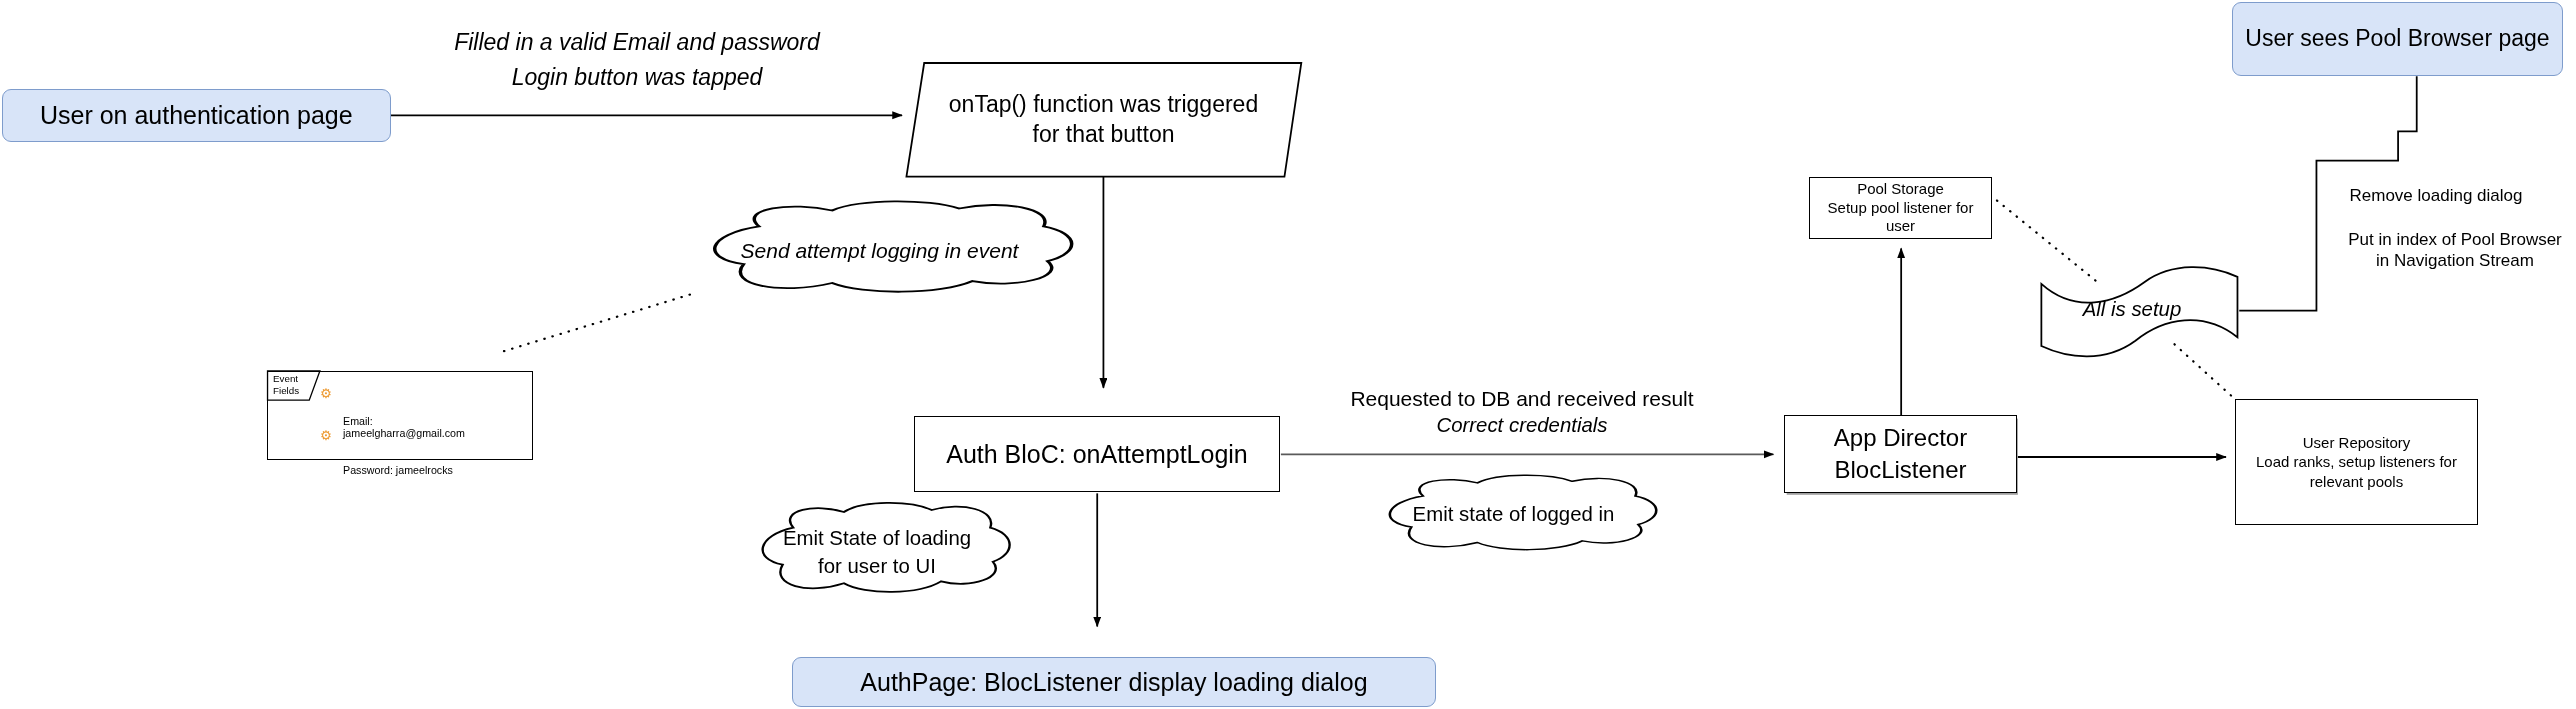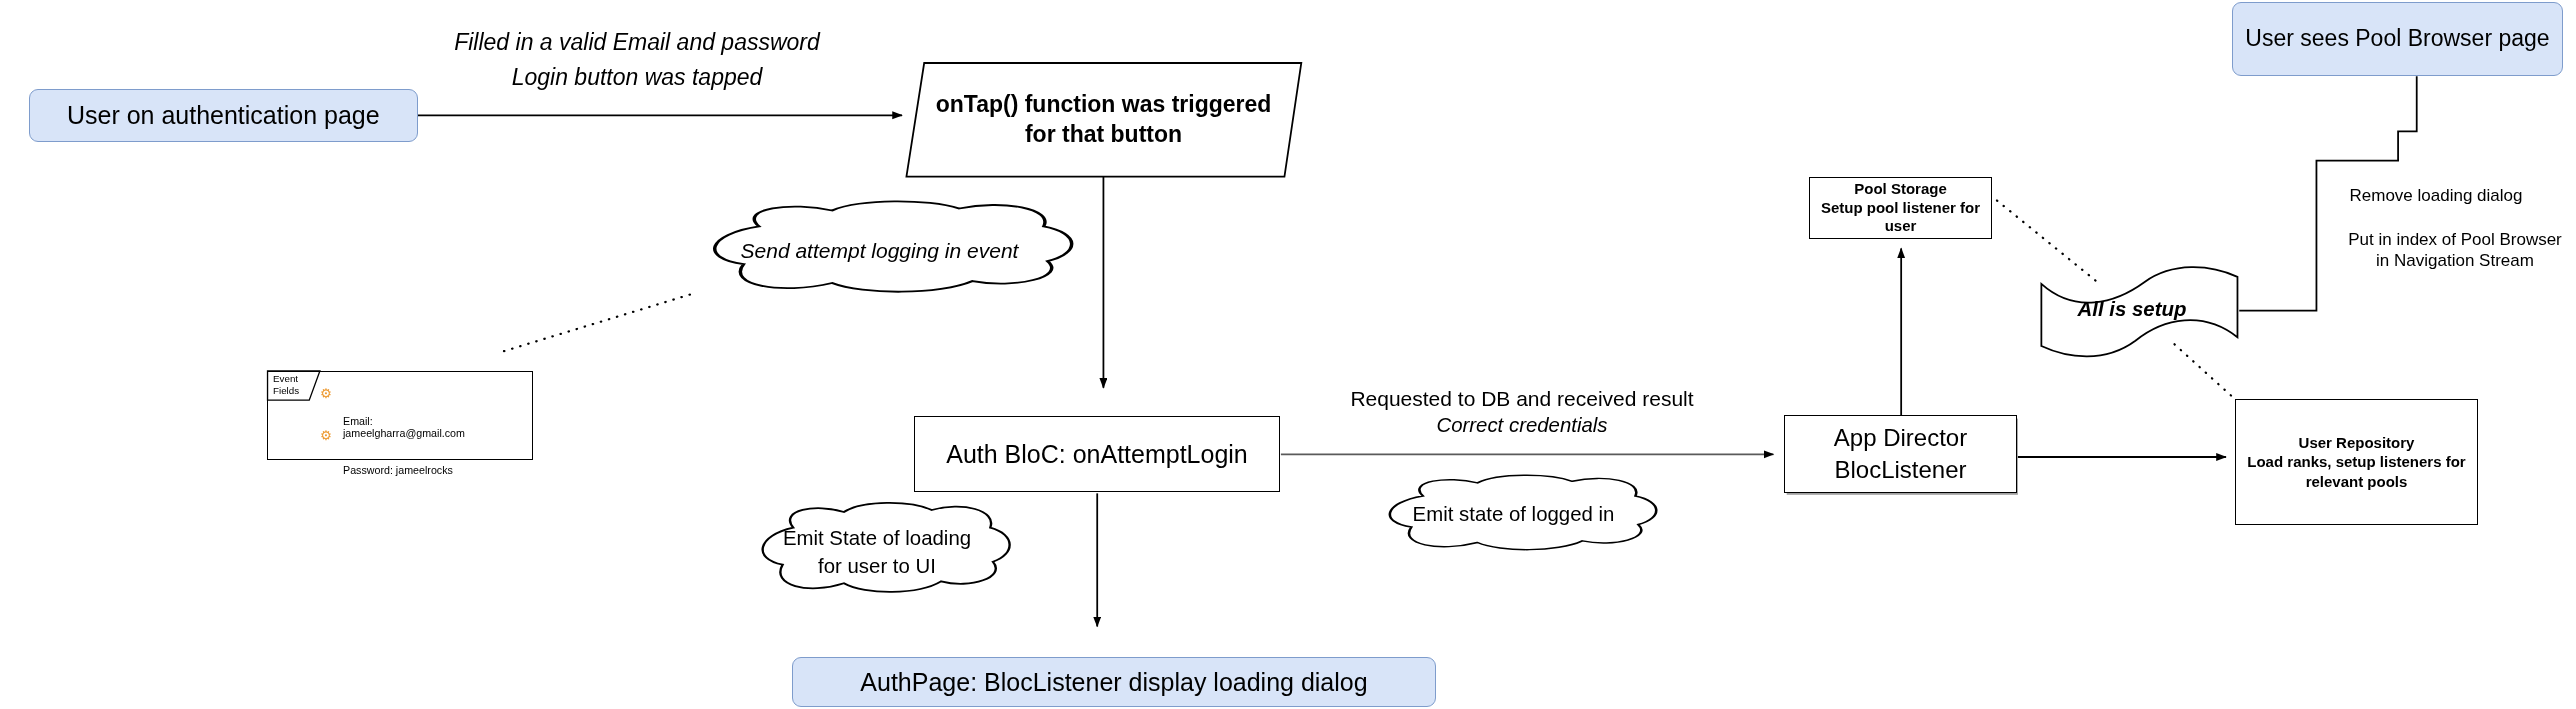--- a/index.html
+++ b/index.html
@@ -10,21 +10,21 @@
   #shapes{position:absolute;left:0;top:0;width:2576px;height:709px;}
   .node{
     position:absolute;display:flex;align-items:center;justify-content:center;
     text-align:center;box-sizing:border-box;white-space:pre-line;
   }
   .blue{background:#d8e4f8;border:1.8px solid #7e9ccc;border-radius:9px;}
   .plain{background:#ffffff;border:1.8px solid #000;}
   .shadowed{box-shadow:1.8px 2.7px 0 -0.9px #a0a0a0;}
   .lbl{position:absolute;text-align:center;white-space:pre-line;}
   .italic{font-style:italic;}
-  .bold{font-weight:bold;}
+  .bold{font-weight:normal;}
   .cloud-text{position:absolute;text-align:center;white-space:pre-line;}
   .note-text{position:absolute;font-size:10.7px;line-height:12.4px;white-space:pre-line;margin-top:34px;}
   .gear{position:absolute;font-size:13.3px;line-height:13.3px;color:#ED9B33;}
   .tab-text{position:absolute;font-size:9.8px;line-height:11.5px;}
 </style>
 </head>
 <body>
 
 <div id="canvas">
 
@@ -53,21 +53,21 @@
 
     <use href="#cloudPath" transform="translate(753,226) scale(2.168,1.12)" fill="#fff" stroke="#000" stroke-width="1.8" vector-effect="non-scaling-stroke"></use>
     <use href="#cloudPath" transform="translate(1527,535) scale(1.618,0.92)" fill="#fff" stroke="#000" stroke-width="1.8" vector-effect="non-scaling-stroke"></use>
     <use href="#cloudPath" transform="translate(823,566) scale(1.5,1.1)" fill="#fff" stroke="#000" stroke-width="1.8" vector-effect="non-scaling-stroke"></use>
 
     <path transform="translate(2298,292)" d="M2,28 C40,62 85,50 118,26 C150,3 192,6 223,20 L223,88 C185,58 140,66 108,92 C74,117 32,112 2,98 Z" fill="#fff" stroke="#000" stroke-width="2"></path>
 
     <path d="M301,418 L360,418 L348,451 L301,451 Z" fill="#fff" stroke="#000" stroke-width="1.5"></path>
   </svg>
 
-  <div class="node blue" style="left:1.8px;top:89px;width:389px;height:53px;font-size:25px;margin-left:27px;">User on authentication page</div>
+  <div class="node blue" style="left:1.8px;top:89px;width:389px;height:53px;font-size:25px;">User on authentication page</div>
 
   <div class="node blue" style="left:792px;top:657px;width:644px;height:50px;font-size:25px;">AuthPage: BlocListener display loading dialog</div>
 
   <div class="node blue" style="left:2232px;top:1.8px;width:331px;height:74px;font-size:23px;">User sees Pool Browser page</div>
 
   <div class="lbl bold" style="left:926px;top:89px;width:355px;font-size:23px;line-height:30px;">onTap() function was triggered
 for that button</div>
 
   <div class="node plain" style="left:914px;top:416px;width:366px;height:76px;font-size:25px;">Auth BloC: onAttemptLogin</div>
 

